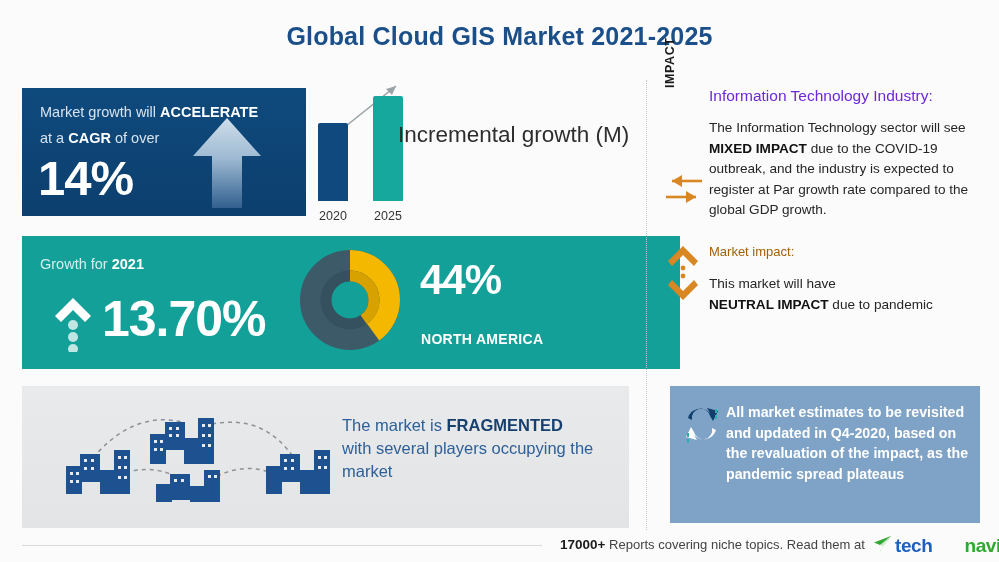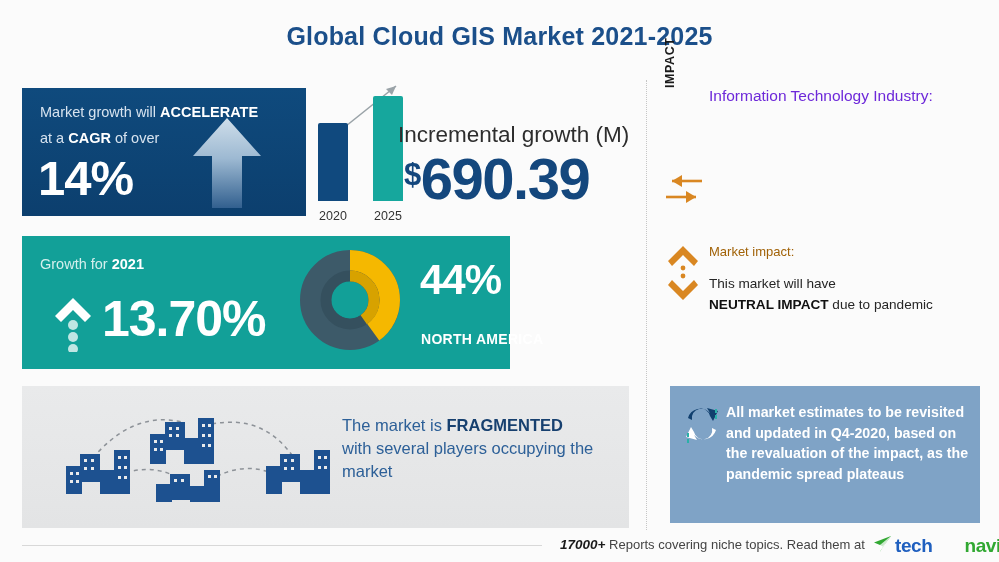--- a/index.html
+++ b/index.html
@@ -59,21 +59,21 @@
   }
   .incr-value {
     position: absolute; left: 404px; top: 145px;
     font-size: 58px; font-weight: bold; color: #14477d; letter-spacing: -1.5px;
     white-space: nowrap;
   }
   .incr-value .cur { font-size: 31px; vertical-align: 14px; margin-right: 1px; }
 
   
   .panel-teal {
-    position: absolute; left: 22px; top: 236px; width: 488px; height: 133px;
+    position: absolute; left: 22px; top: 236px; width: 658px; height: 133px;
     background: #12a098; overflow: hidden;
   }
   .panel-teal .growth-for {
     position: absolute; left: 18px; top: 20px;
     font-size: 14.5px; color: #d4efed;
   }
   .panel-teal .growth-for b { color: #ffffff; font-weight: bold; }
   .panel-teal .bigpct {
     position: absolute; left: 80px; top: 54px;
     font-size: 50px; font-weight: bold; color: #ffffff; letter-spacing: -1px;
@@ -152,21 +152,21 @@
 
   
   .footer-rule {
     position: absolute; left: 22px; top: 545px; width: 520px; height: 1px;
     background: #d8d8d8;
   }
   .footer-text {
     position: absolute; left: 560px; top: 537px;
     font-size: 13px; color: #444444; white-space: nowrap;
   }
-  .footer-text b { font-weight: bold; color: #1a1a1a; font-size: 13.5px; font-style: italic; }
+  .footer-text b { font-weight: bold; color: #1a1a1a; font-size: 13.5px; }
   .logo { position: absolute; left: 872px; top: 535px; display: flex; align-items: center; }
   .logo .mark { margin-right: 3px; }
   .logo .word { font-size: 19px; font-weight: bold; letter-spacing: -.4px; }
   .logo .w1 { color: #1f5fbf; }
   .logo .w2 { color: #31a832; margin-left: 32px; }
   .logo .tm { font-size: 7px; color: #31a832; vertical-align: super; }
 </style>
 </head>
 <body>
 
@@ -201,23 +201,20 @@
       <line x1="2" y1="64" x2="72" y2="8" stroke="#9aa3a8" stroke-width="1.6"></line>
       <path d="M72 8 L62 11 L68 17 Z" fill="#9aa3a8"></path>
     </svg>
     <div class="bar b2020" style="height:78px"></div>
     <div class="bar b2025" style="height:105px"></div>
     <div class="bar-label l2020">2020</div>
     <div class="bar-label l2025">2025</div>
   </div>
 
   <div class="incr-label">Incremental growth (M)</div>
-  <div class="incr-value">
-    <span class="cur">$</span><span>690.39</span>
-  </div>
 
   <div class="panel-teal">
     <div class="growth-for">
       <span>Growth for </span><b>2021</b>
     </div>
     <div class="grow-icon">
       <svg width="42" height="58" viewBox="0 0 42 58">
         <path d="M21 4 L39 22 L33 28 L21 16 L9 28 L3 22 Z" fill="#ffffff"></path>
         <circle cx="21" cy="31" r="5" fill="#bfe6e3"></circle>
         <circle cx="21" cy="43" r="5" fill="#bfe6e3"></circle>
@@ -319,20 +316,23 @@
       <span>The market is </span><b>FRAGMENTED</b><br>
       <span>with several players occupying the market</span>
     </div>
   </div>
 
   <div class="divider"></div>
 
   <div class="impact-vertical">IMPACT</div>
 
   <div class="it-head">Information Technology Industry:</div>
+  <div class="it-body">
+    <span>The Information Technology sector will see </span><b>MIXED IMPACT</b><span> due to the COVID-19 outbreak, and the industry is expected to register at Par growth rate compared to the global GDP growth.</span>
+  </div>
   <div class="lr-arrows">
     <svg width="40" height="42" viewBox="0 0 40 42">
       <line x1="8" y1="13" x2="38" y2="13" stroke="#d98722" stroke-width="2.6"></line>
       <path d="M8 13 L18 7 L18 19 Z" fill="#d98722"></path>
       <line x1="2" y1="29" x2="32" y2="29" stroke="#d98722" stroke-width="2.6"></line>
       <path d="M32 29 L22 23 L22 35 Z" fill="#d98722"></path>
     </svg>
   </div>
 
   <div class="mi-head">Market impact:</div>

